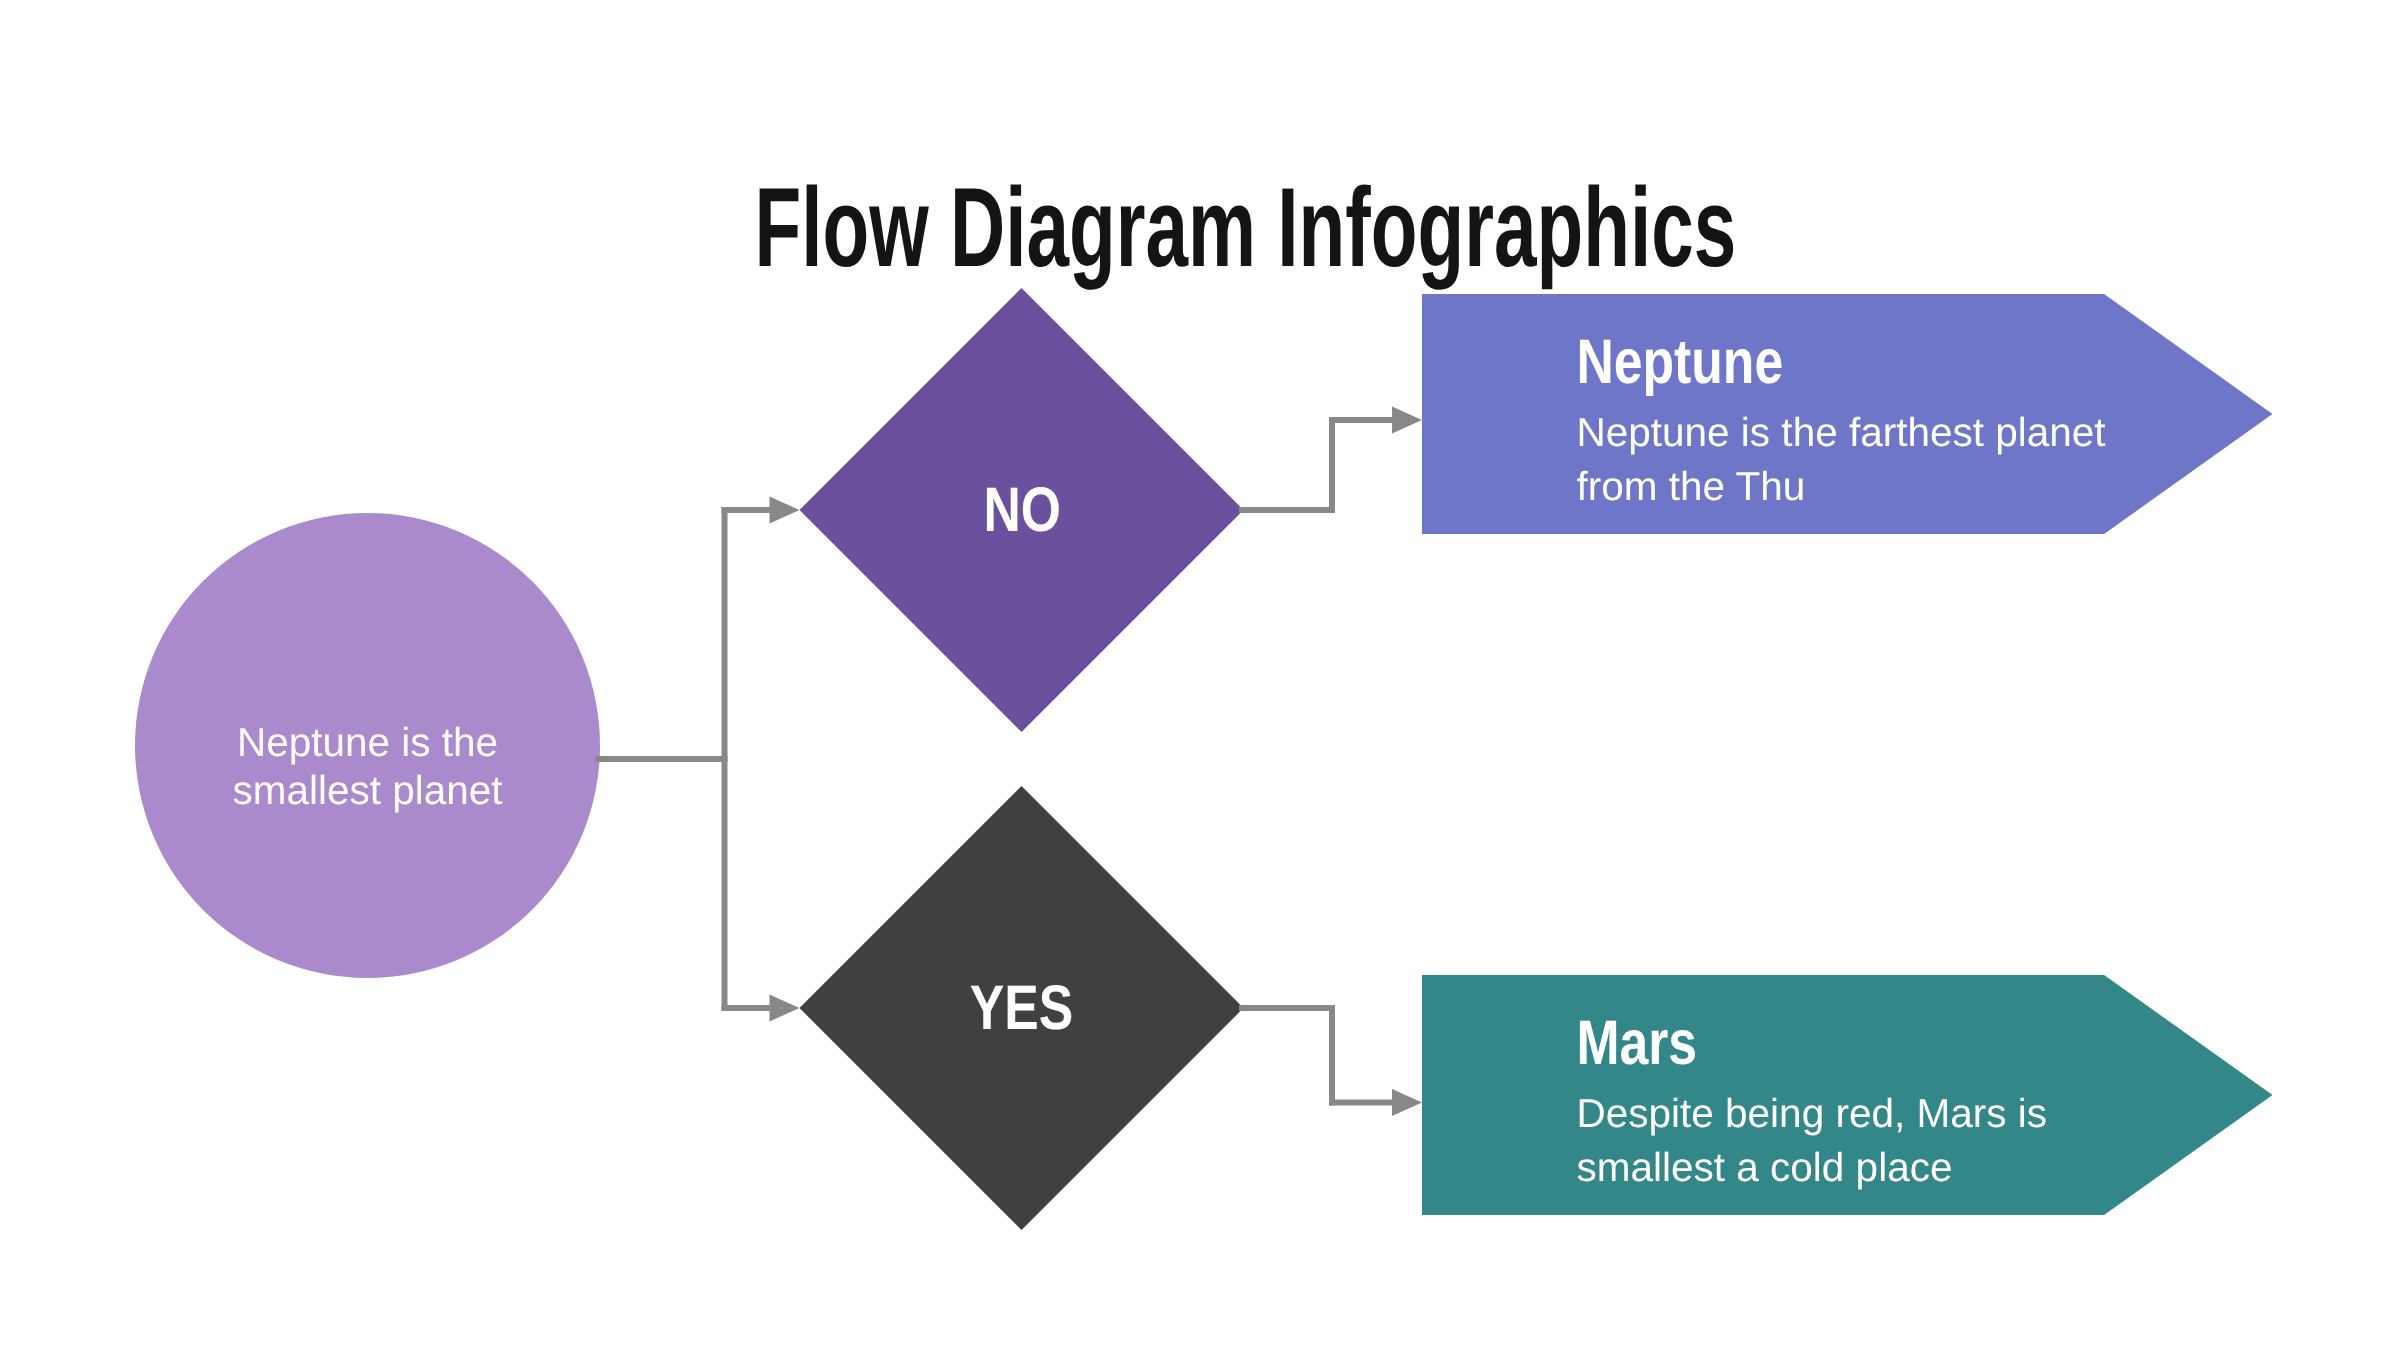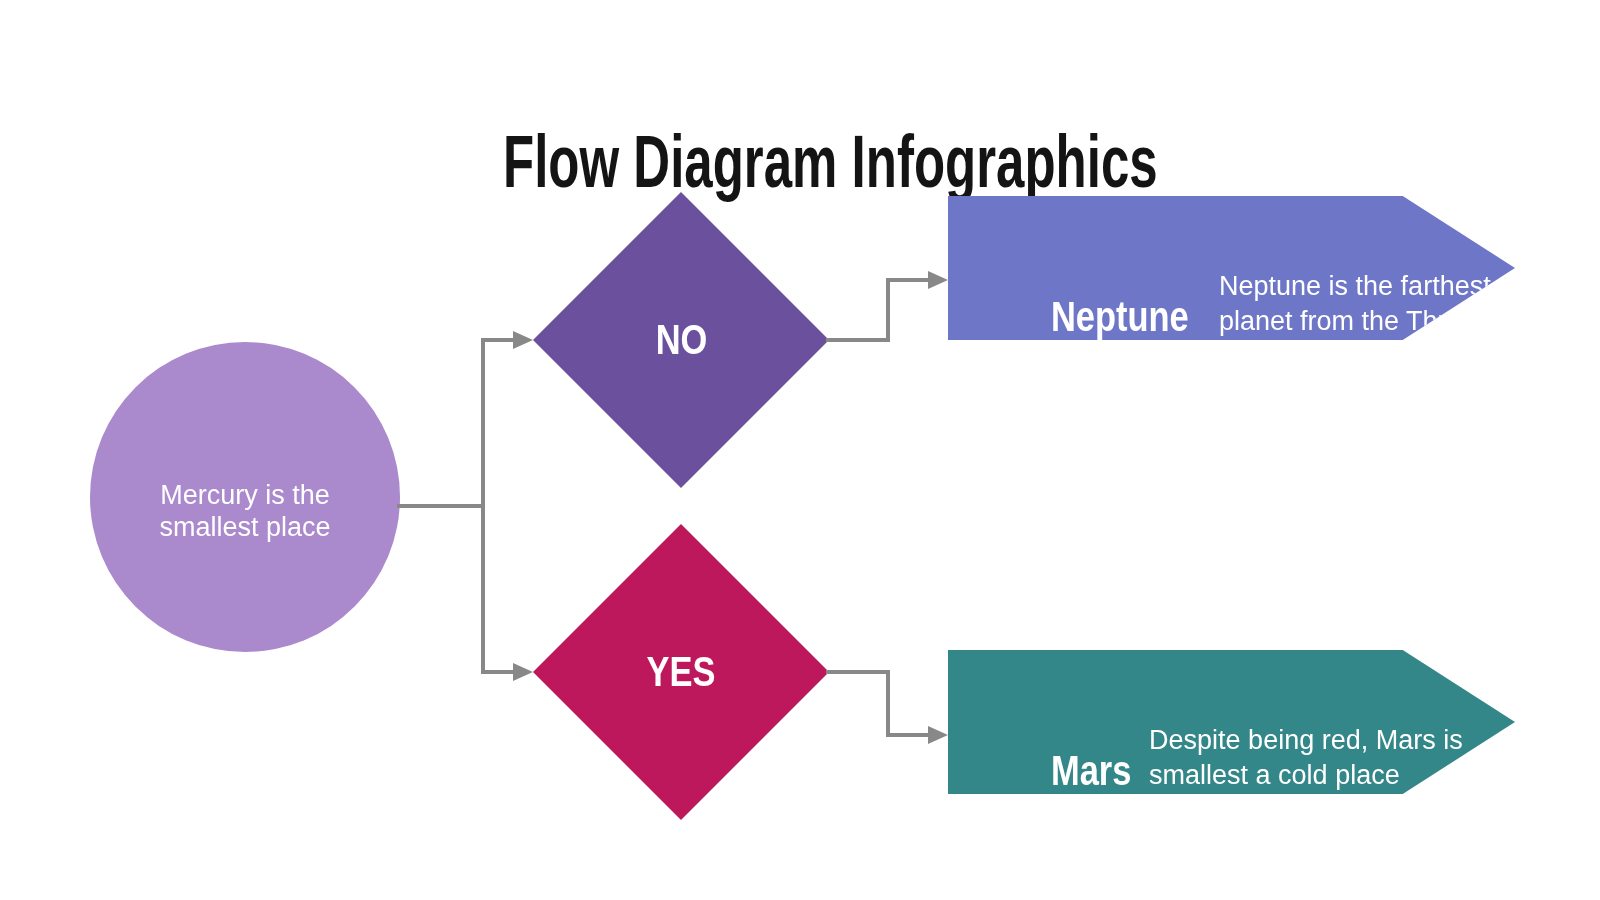--- a/index.html
+++ b/index.html
@@ -7,21 +7,21 @@
     width: 1600px; height: 900px;
     background: #ffffff;
     position: relative;
     overflow: hidden;
     font-family: "Liberation Sans", sans-serif;
   }
 
   
   .page-title {
     position: absolute;
-    top: 68px; left: 60px; width: 1540px;
+    top: 58px; left: 60px; width: 1540px;
     text-align: center;
     font-size: 75px; font-weight: bold;
     color: #141414;
     white-space: nowrap;
   }
   .cond-title { display: inline-block; transform: scaleX(0.68); transform-origin: 50% 50%; }
   .cond      { display: inline-block; transform: scaleX(0.82); transform-origin: 50% 50%; }
   .cond-left { display: inline-block; transform: scaleX(0.82); transform-origin: 0 50%; }
 
   
@@ -44,26 +44,25 @@
     display: flex; align-items: center; justify-content: center;
     color: #fff;
   }
   .diamond-no  { left: 533px; top: 192px; }
   .diamond-yes { left: 533px; top: 524px; }
   .diamond-label { font-size: 42px; font-weight: bold; }
 
   
   .banner {
     position: absolute;
-    width: 567px; height: 144px;
+    width: 567px; height: 160px;
     clip-path: polygon(0 0, 80.2% 0, 100% 50%, 80.2% 100%, 0 100%);
-    display: flex; justify-content: center;
+    display: flex; flex-direction: column; justify-content: center;
     padding: 8px 0 0 103px; box-sizing: border-box;
     color: #fff;
-    align-items: flex-end;
   }
   .banner-neptune { left: 948px; top: 196px; }
   .banner-mars    { left: 948px; top: 650px; }
   .banner-title { font-size: 42px; font-weight: bold; line-height: 1.1; }
   .banner-desc  { font-size: 27px; line-height: 1.32; margin-top: 7px; max-width: 392px; }
 
   
   .line { position: absolute; background: #888888; }
   .arrowhead {
     position: absolute; width: 0; height: 0;
@@ -71,28 +70,28 @@
     border-bottom: 9px solid transparent;
     border-left: 20px solid #888888;
   }
 </style>
 </head>
 <body>
 
 <h1 class="page-title"><span class="cond-title">Flow Diagram Infographics</span></h1>
 
 <div class="start-circle" style="background-color: rgb(170, 137, 204);">
-  <div class="node-desc">Mercury is the smallest place</div>
+  <div class="node-desc">Neptune is the smallest planet</div>
 </div>
 
 <div class="diamond diamond-no" style="background-color: rgb(106, 80, 157); align-items: center;">
   <div class="diamond-label"><span class="cond">NO</span></div>
 </div>
 
-<div class="diamond diamond-yes" style="background-color: #be185d;">
+<div class="diamond diamond-yes" style="background-color: #404040;">
   <div class="diamond-label"><span class="cond">YES</span></div>
 </div>
 
 <div class="banner banner-neptune" style="background-color: rgb(110, 119, 199);">
   <div class="banner-title"><span class="cond-left">Neptune</span></div>
   <div class="banner-desc">Neptune is the farthest planet from the Thu</div>
 </div>
 
 <div class="banner banner-mars" style="background-color: rgb(52, 135, 137);">
   <div class="banner-title"><span class="cond-left">Mars</span></div>

